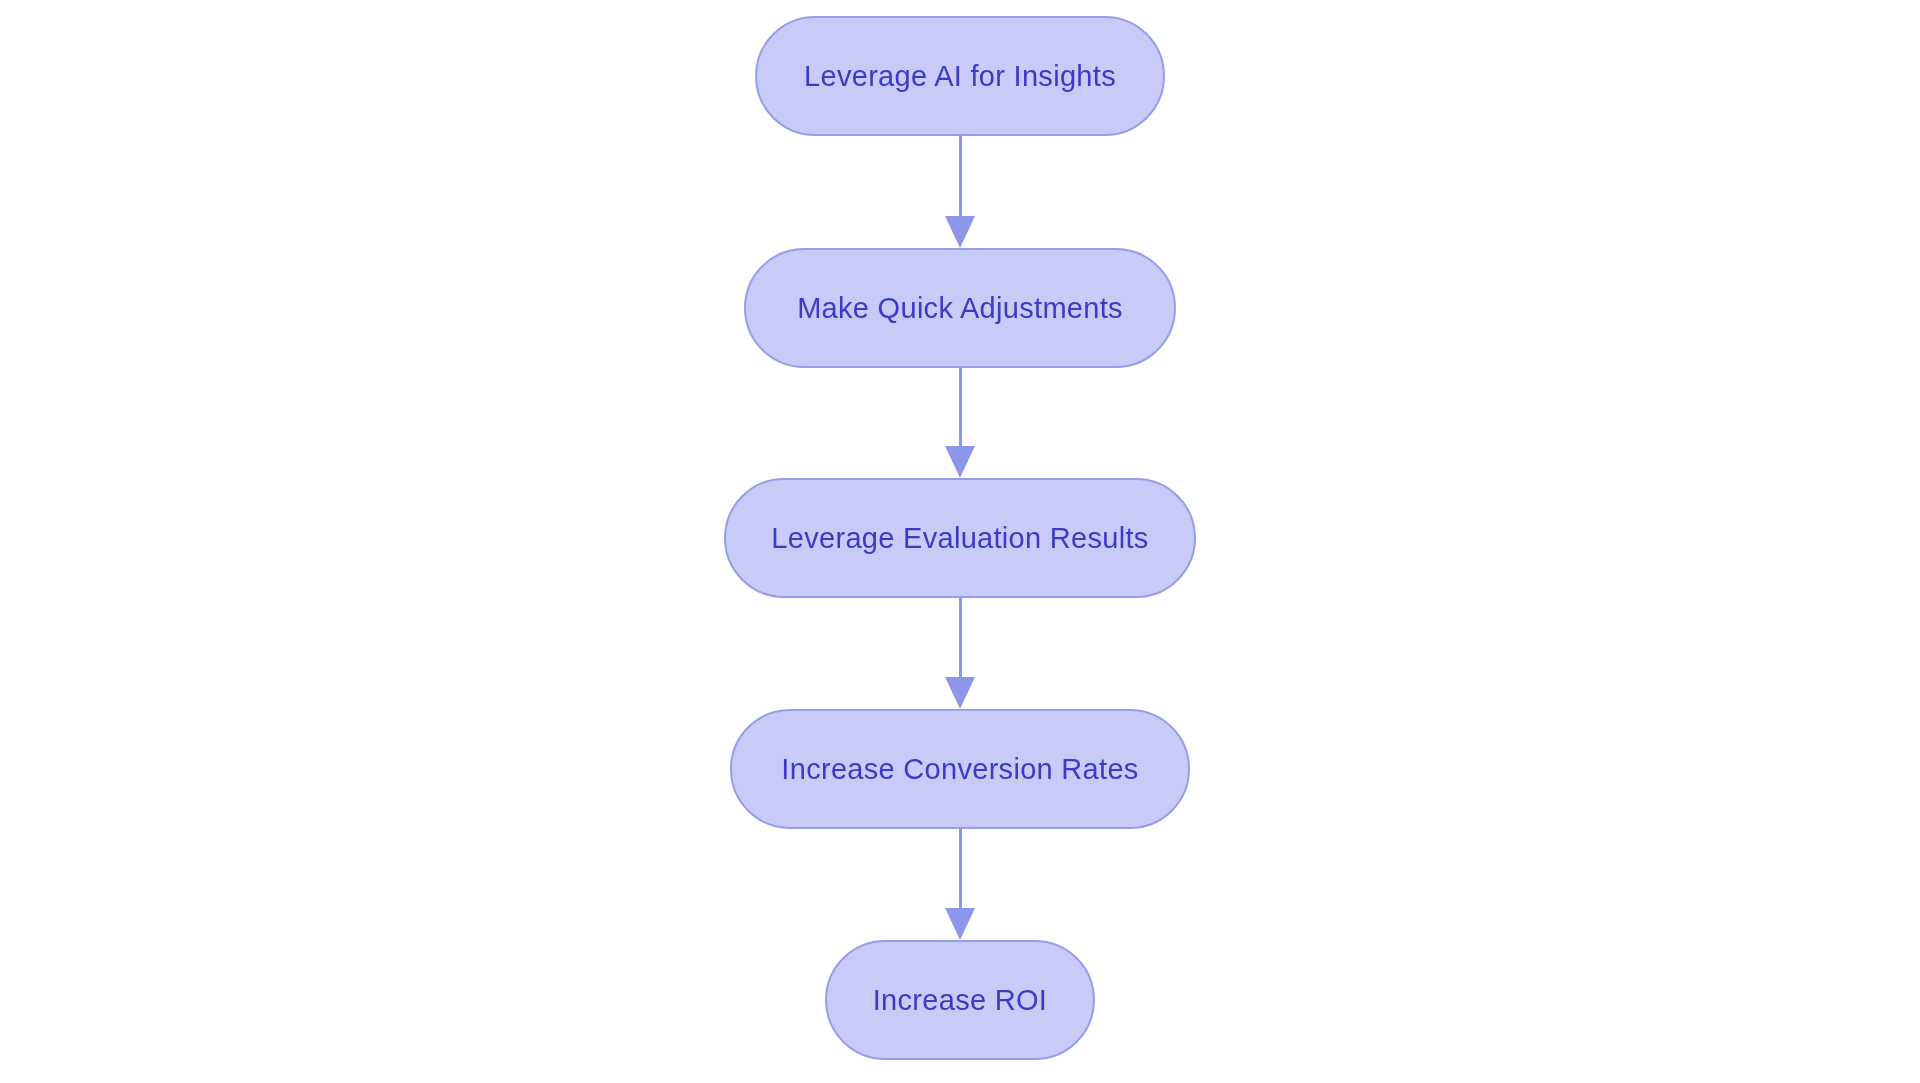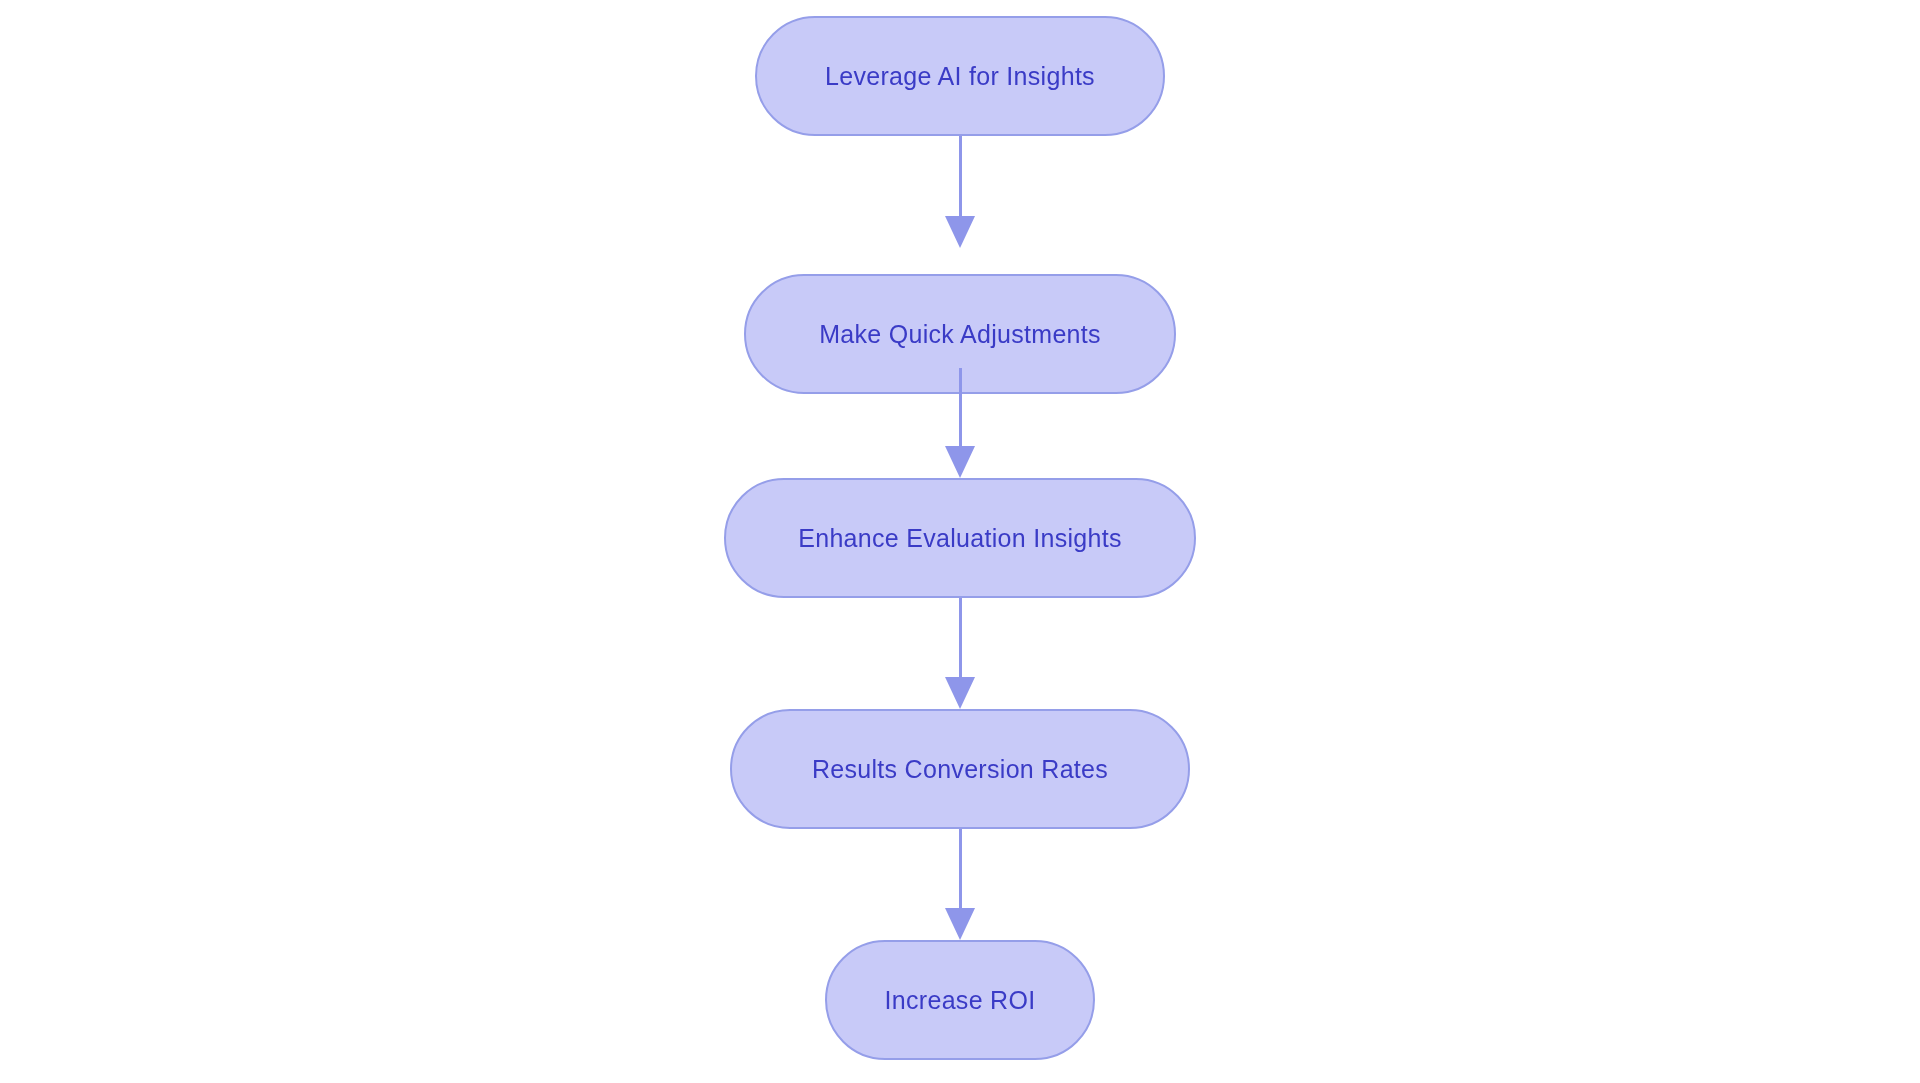--- a/index.html
+++ b/index.html
@@ -28,30 +28,30 @@
     border: 2px solid #959ee9;
     border-radius: 60px;
     box-sizing: border-box;
     display: flex;
     align-items: center;
     justify-content: center;
   }
 
   .flow-node .node-label {
     color: #3a3bc6;
-    font-size: 25px;
+    font-size: 29px;
     font-weight: 400;
     letter-spacing: 0.3px;
     white-space: nowrap;
     text-align: center;
   }
 
   
   .node-1 { top: 16px;  width: 410px; }
-  .node-2 { top: 248px; width: 432px; margin-top: 26px; }
+  .node-2 { top: 248px; width: 432px; }
   .node-3 { top: 478px; width: 472px; }
   .node-4 { top: 709px; width: 460px; }
   .node-5 { top: 940px; width: 270px; }
 
   .flow-arrow {
     position: absolute;
     left: 50%;
     transform: translateX(-50%);
     width: 30px;
     display: flex;
@@ -96,30 +96,30 @@
   <div class="flow-node node-2">
     <span class="node-label">Make Quick Adjustments</span>
   </div>
 
   <div class="flow-arrow arrow-2">
     <div class="arrow-stem"></div>
     <div class="arrow-head"></div>
   </div>
 
   <div class="flow-node node-3">
-    <span class="node-label">Enhance Evaluation Insights</span>
+    <span class="node-label">Leverage Evaluation Results</span>
   </div>
 
   <div class="flow-arrow arrow-3">
     <div class="arrow-stem"></div>
     <div class="arrow-head"></div>
   </div>
 
   <div class="flow-node node-4">
-    <span class="node-label">Results Conversion Rates</span>
+    <span class="node-label">Increase Conversion Rates</span>
   </div>
 
   <div class="flow-arrow arrow-4">
     <div class="arrow-stem"></div>
     <div class="arrow-head"></div>
   </div>
 
   <div class="flow-node node-5">
     <span class="node-label">Increase ROI</span>
   </div>

